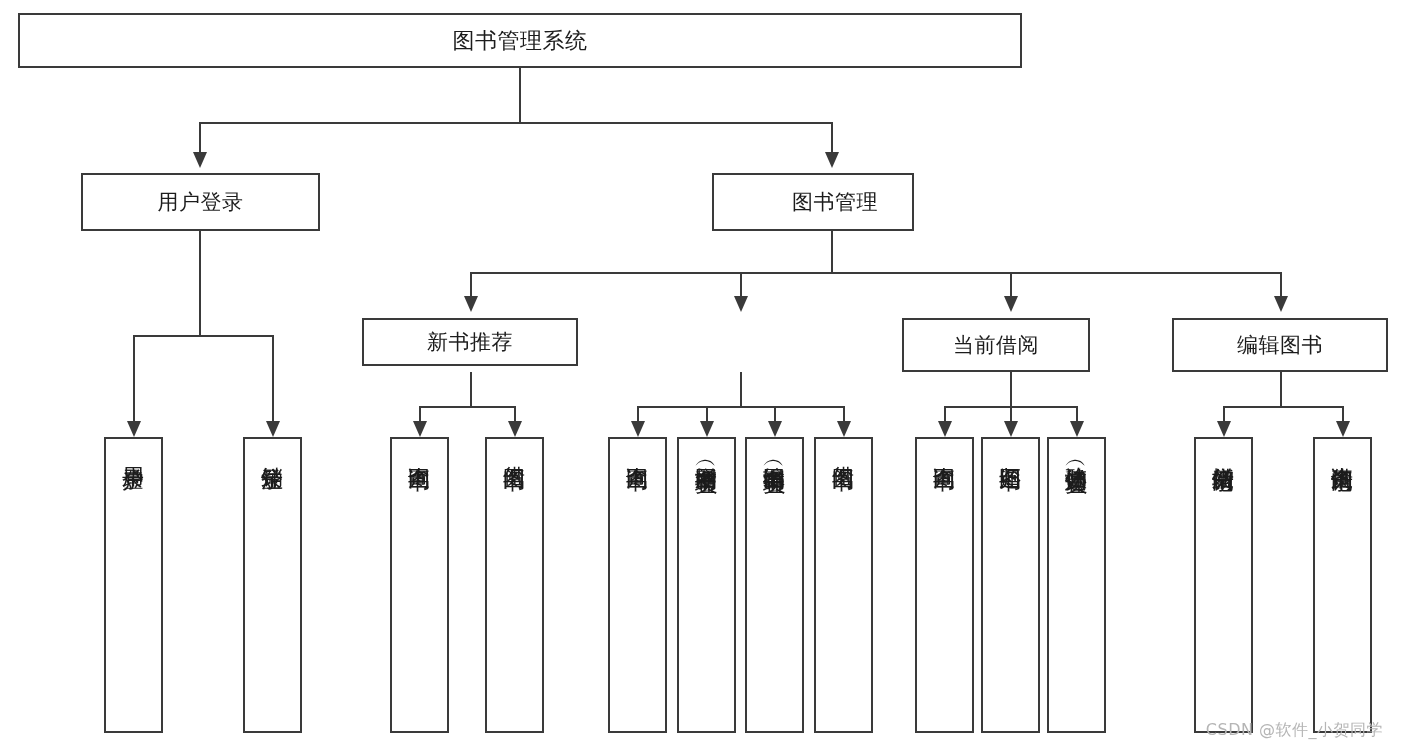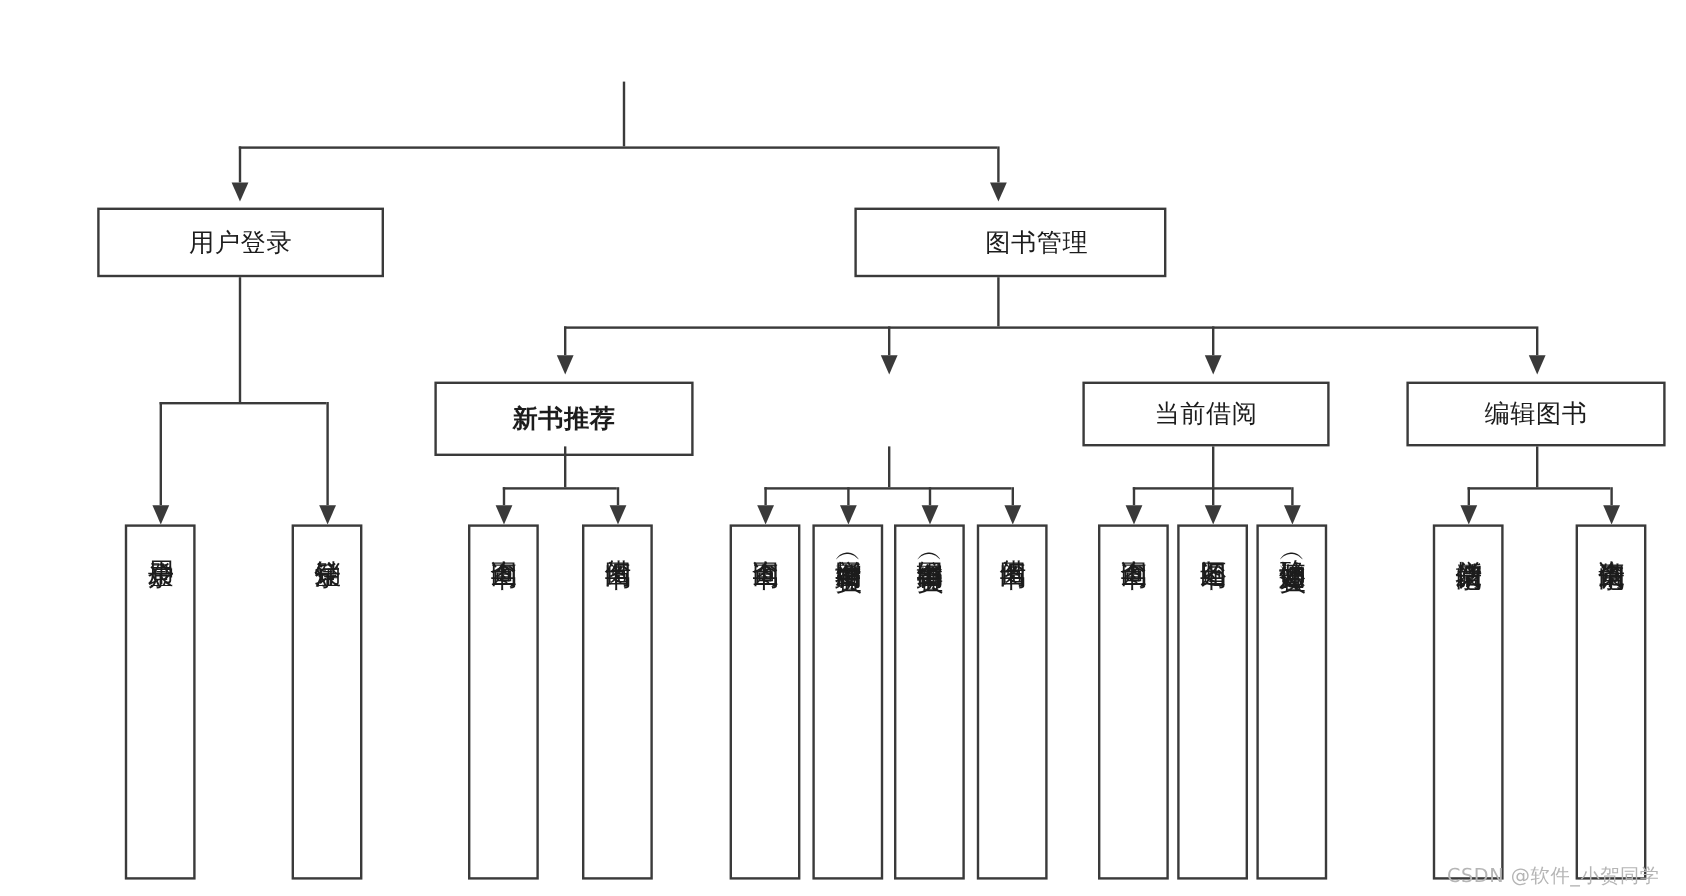--- a/index.html
+++ b/index.html
@@ -87,35 +87,38 @@
     white-space: nowrap;
     user-select: none;
     letter-spacing: 0.5px;
   }
 </style>
 </head>
 <body>
 
 <div id="canvas">
 
+  <div class="node h root" style="left:18px; top:13px; width:1004px; height:55px;">
+    <span class="label">图书管理系统</span>
+  </div>
 
   <div class="vline" style="left:519px; top:68px; height:54px;"></div>
   <div class="hline" style="left:199px; top:122px; width:632px;"></div>
 
   <div class="vline" style="left:199px; top:122px; height:30px;"></div>
   <div class="arrow" style="left:193px; top:152px;"></div>
 
   <div class="vline" style="left:831px; top:122px; height:30px;"></div>
   <div class="arrow" style="left:825px; top:152px;"></div>
 
   <div class="node h" style="left:81px; top:173px; width:239px; height:58px;">
     <span class="label">用户登录</span>
   </div>
 
-  <div class="node h" style="left:712px; top:173px; width:260px; height:58px;padding-left:44px;">
+  <div class="node h" style="left:712px; top:173px; width:202px; height:58px;padding-left:44px;">
     <span class="label">图书管理</span>
   </div>
 
   <div class="vline" style="left:199px; top:231px; height:104px;"></div>
   <div class="hline" style="left:133px; top:335px; width:139px;"></div>
   <div class="vline" style="left:133px; top:335px; height:86px;"></div>
   <div class="arrow" style="left:127px; top:421px;"></div>
   <div class="vline" style="left:272px; top:335px; height:86px;"></div>
   <div class="arrow" style="left:266px; top:421px;"></div>
 
@@ -127,24 +130,24 @@
 
   <div class="vline" style="left:740px; top:272px; height:24px;"></div>
   <div class="arrow" style="left:734px; top:296px;"></div>
 
   <div class="vline" style="left:1010px; top:272px; height:24px;"></div>
   <div class="arrow" style="left:1004px; top:296px;"></div>
 
   <div class="vline" style="left:1280px; top:272px; height:24px;"></div>
   <div class="arrow" style="left:1274px; top:296px;"></div>
 
-  <div class="node h" style="left:362px; top:318px; width:216px; height:62px;font-weight:bold;">
+  <div class="node h" style="left:362px; top:318px; width:216px; height:48px;">
     <span class="label">新书推荐</span>
   </div>
-  <div class="node h" style="left:902px; top:318px; width:206px; height:54px;">
+  <div class="node h" style="left:902px; top:318px; width:188px; height:54px;">
     <span class="label">当前借阅</span>
   </div>
   <div class="node h" style="left:1172px; top:318px; width:216px; height:54px;">
     <span class="label">编辑图书</span>
   </div>
 
   <div class="vline" style="left:470px; top:372px; height:34px;"></div>
   <div class="hline" style="left:419px; top:406px; width:95px;"></div>
   <div class="vline" style="left:419px; top:406px; height:15px;"></div>
   <div class="arrow" style="left:413px; top:421px;"></div>

